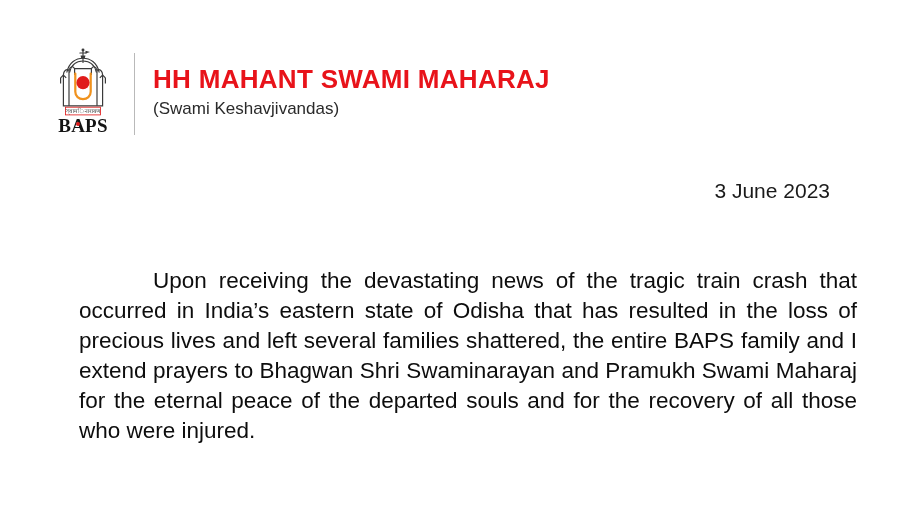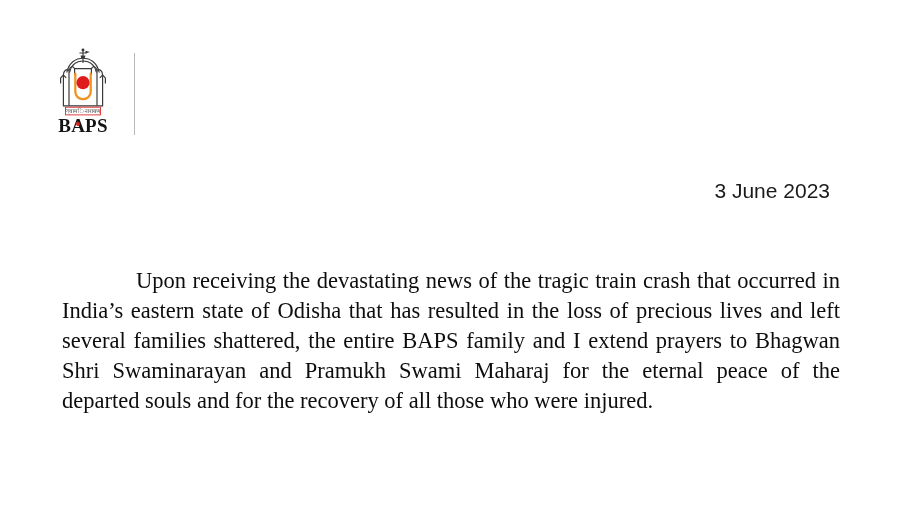--- a/index.html
+++ b/index.html
@@ -118,24 +118,24 @@
     font-family: "Liberation Sans", "DejaVu Sans", sans-serif;
     font-size: 21px;
     line-height: 31px;
     color: #1a1a1a;
   }
   .dateline div { white-space: nowrap; text-align: center; }
 
   
   .body-copy {
     position: absolute;
-    left: 62px;
+    left: 79px;
     top: 266px;
     width: 778px;
-    font-family: Liberation Serif, serif;
+    font-family: Liberation Sans, sans-serif;
     font-size: 22.5px;
     line-height: 30px;
     color: #0d0d0d;
     text-align: justify;
     text-justify: inter-word;
     text-indent: 74px;
     hyphens: none;
   }
 </style>
 </head>
@@ -184,20 +184,24 @@
       </svg>
 
       <div class="logo-wordmark">
         <span class="apexdot"></span>
         <span>BAPS</span>
       </div>
     </div>
 
     <div class="divider"></div>
 
+    <div class="name-block">
+      <div class="name-title">HH MAHANT SWAMI MAHARAJ</div>
+      <div class="name-sub">(Swami Keshavjivandas)</div>
+    </div>
   </div>
 
   <div class="dateline">
     <div>3 June 2023</div>
   </div>
 
   <div class="body-copy">Upon receiving the devastating news of the tragic train crash that occurred in India’s eastern state of Odisha that has resulted in the loss of precious lives and left several families shattered, the entire BAPS family and I extend prayers to Bhagwan Shri Swaminarayan and Pramukh Swami Maharaj for the eternal peace of the departed souls and for the recovery of all those who were injured.</div>
 
 </div>
 

